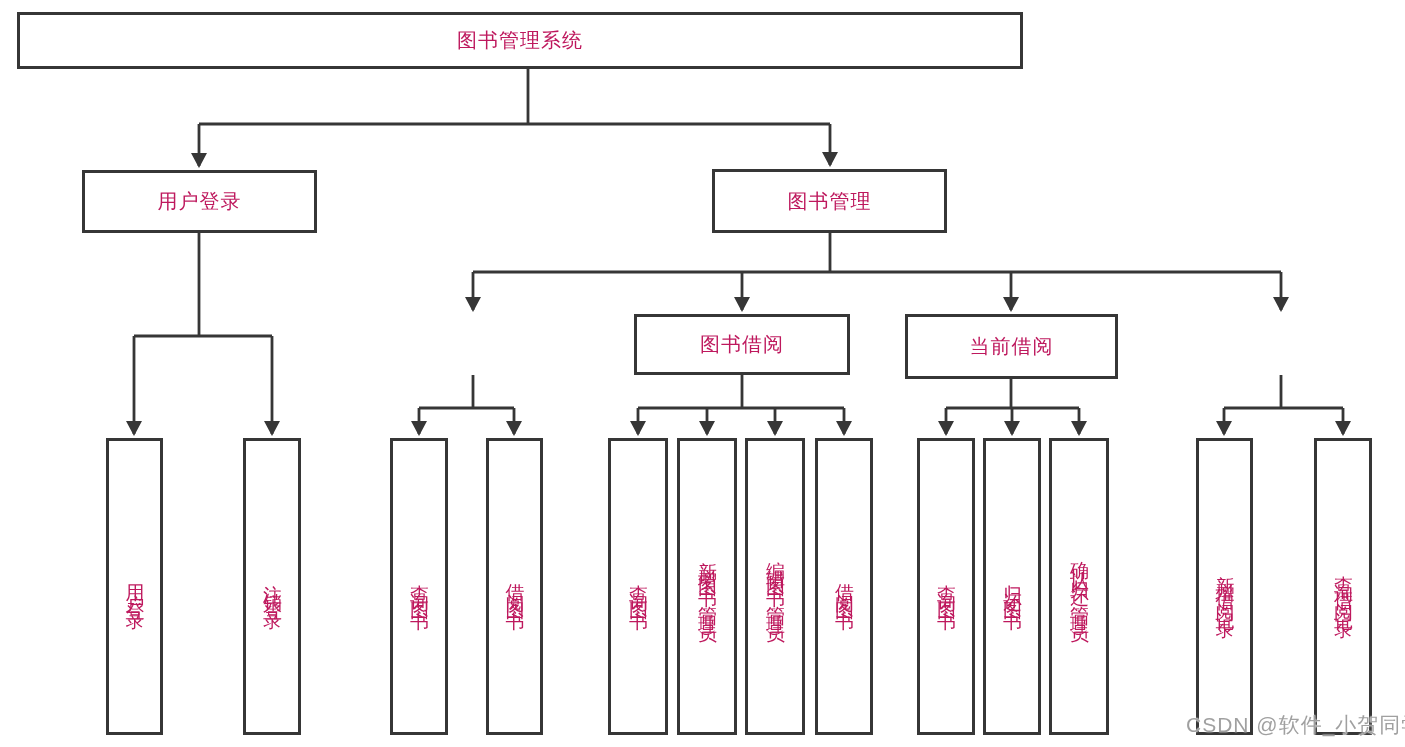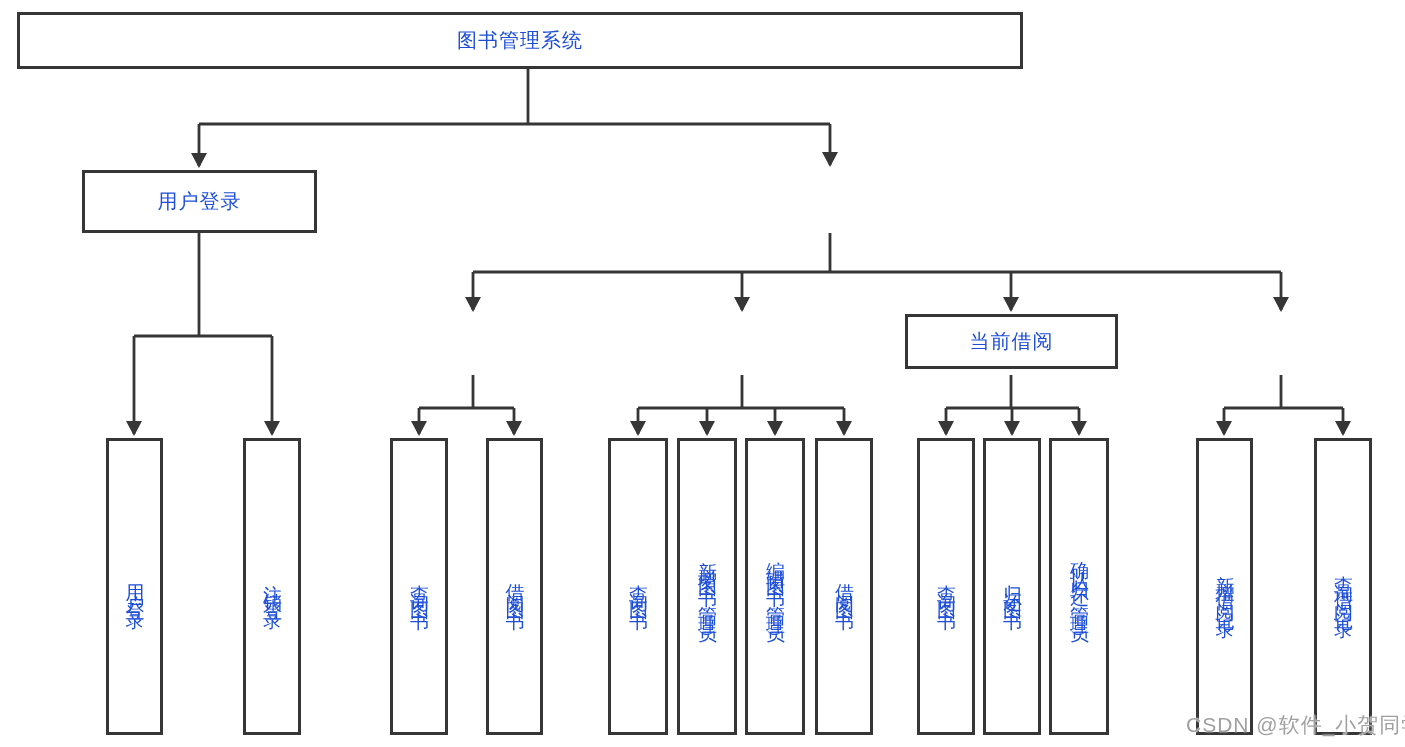--- a/index.html
+++ b/index.html
@@ -18,21 +18,21 @@
   .node{
     position:absolute;
     box-sizing:border-box;
     border:3px solid #363636;
     background:#ffffff;
     display:flex;
     align-items:center;
     justify-content:center;
     font-size:20px;
     letter-spacing:1px;
-    color:#1d4ed8;
+    color:#be185d;
     text-align:center;
   }
   .node.v{font-size:19px;}
   .node.v .lbl{
     writing-mode:vertical-rl;
     text-orientation:mixed;
     letter-spacing:9px;
     line-height:1.1;
     white-space:nowrap;
   }
@@ -101,22 +101,28 @@
     </g>
   </svg>
 
   <div class="node" style="left:17px;top:12px;width:1006px;height:57px">
     <span class="lbl">图书管理系统</span>
   </div>
 
   <div class="node" style="left:82px;top:170px;width:235px;height:63px">
     <span class="lbl">用户登录</span>
   </div>
+  <div class="node" style="left:712px;top:169px;width:235px;height:64px">
+    <span class="lbl">图书管理</span>
+  </div>
 
-  <div class="node" style="left:905px;top:314px;width:213px;height:55px">
+  <div class="node" style="left:634px;top:314px;width:216px;height:61px">
+    <span class="lbl">图书借阅</span>
+  </div>
+  <div class="node" style="left:905px;top:314px;width:213px;height:65px">
     <span class="lbl">当前借阅</span>
   </div>
 
   <div class="node v" style="left:106px;top:438px;width:57px;height:297px">
     <span class="lbl">用户登录</span>
   </div>
   <div class="node v" style="left:243px;top:438px;width:58px;height:297px">
     <span class="lbl">注销登录</span>
   </div>
 

